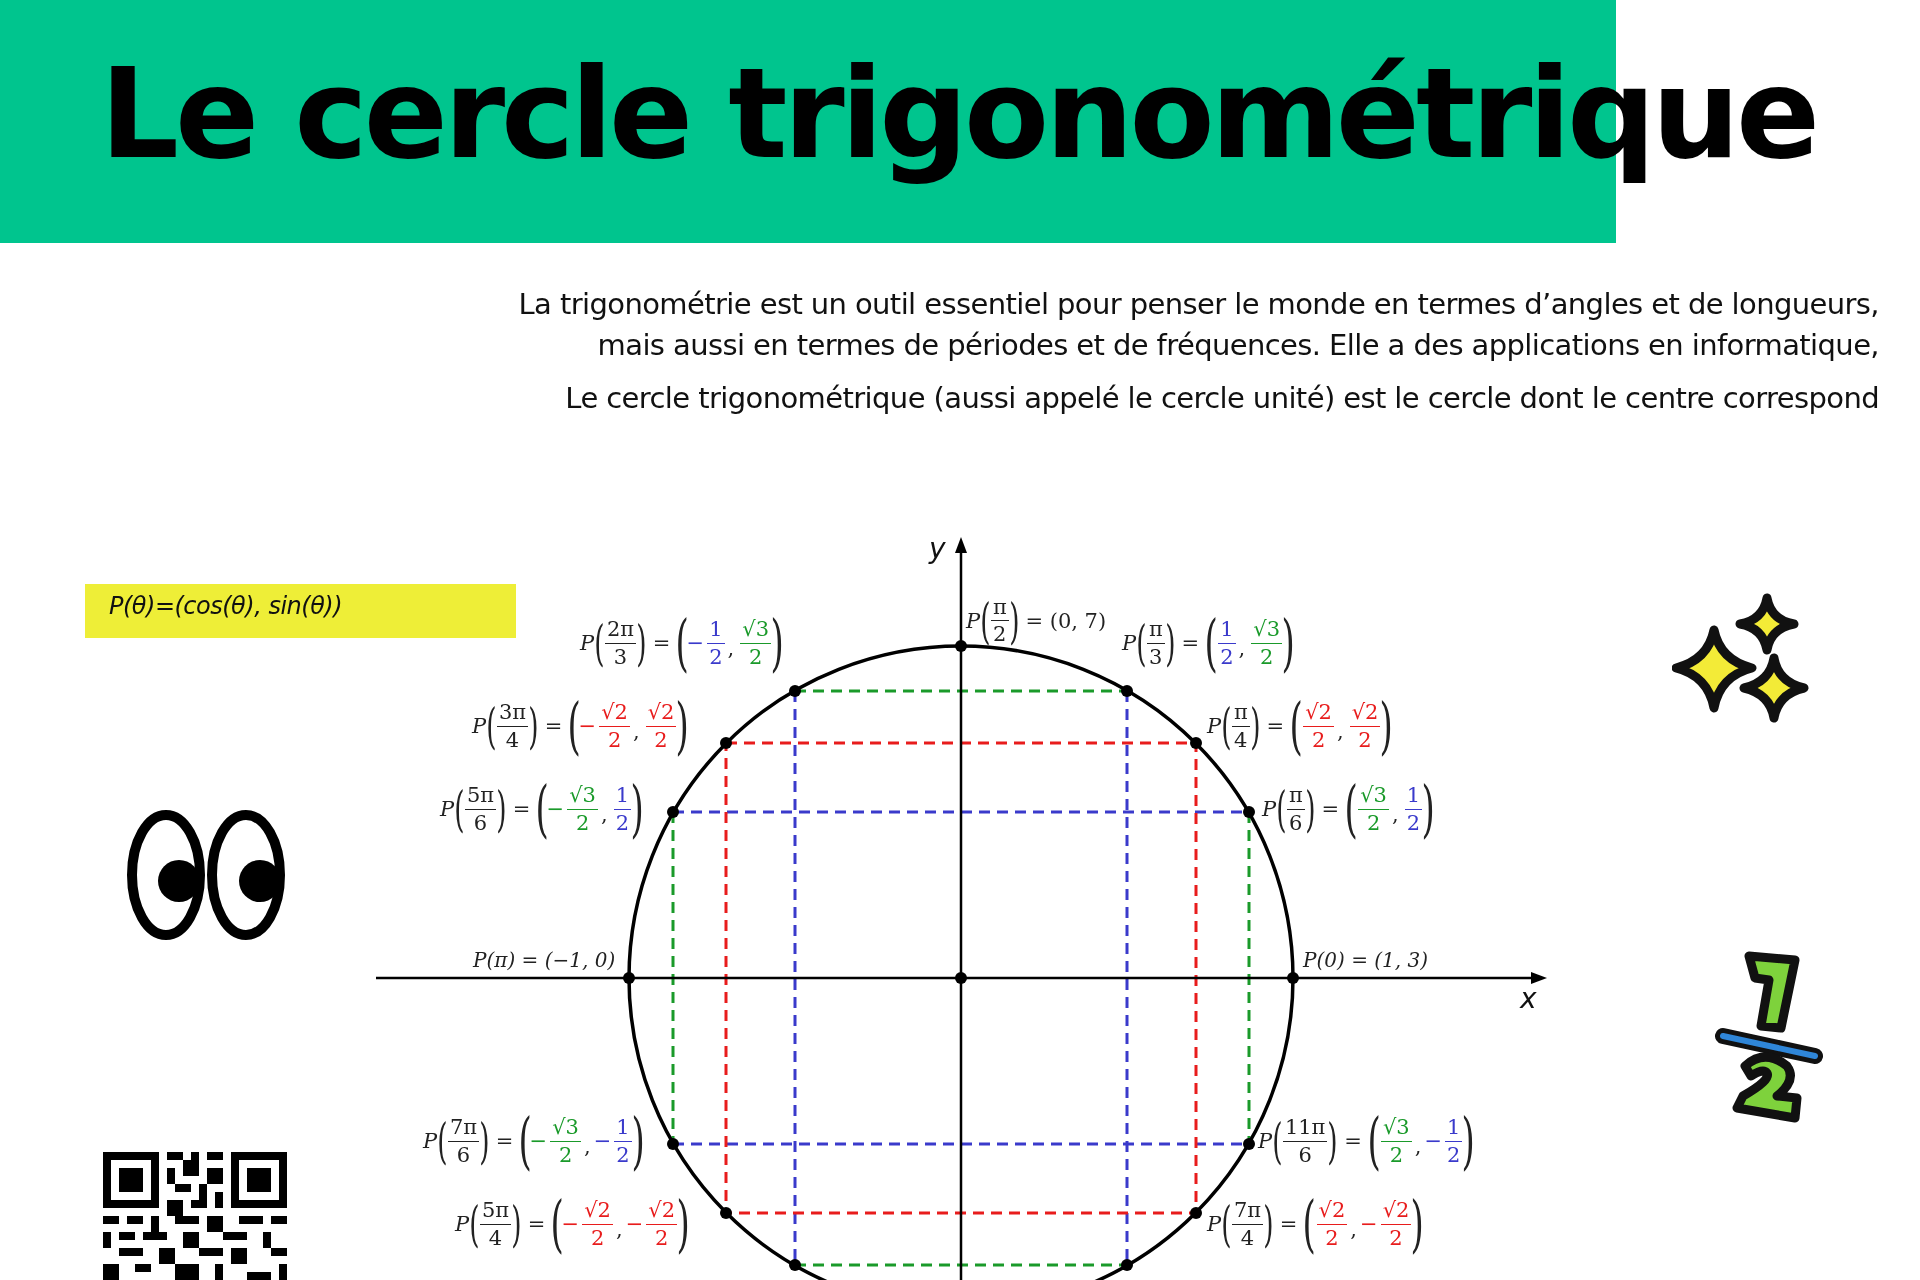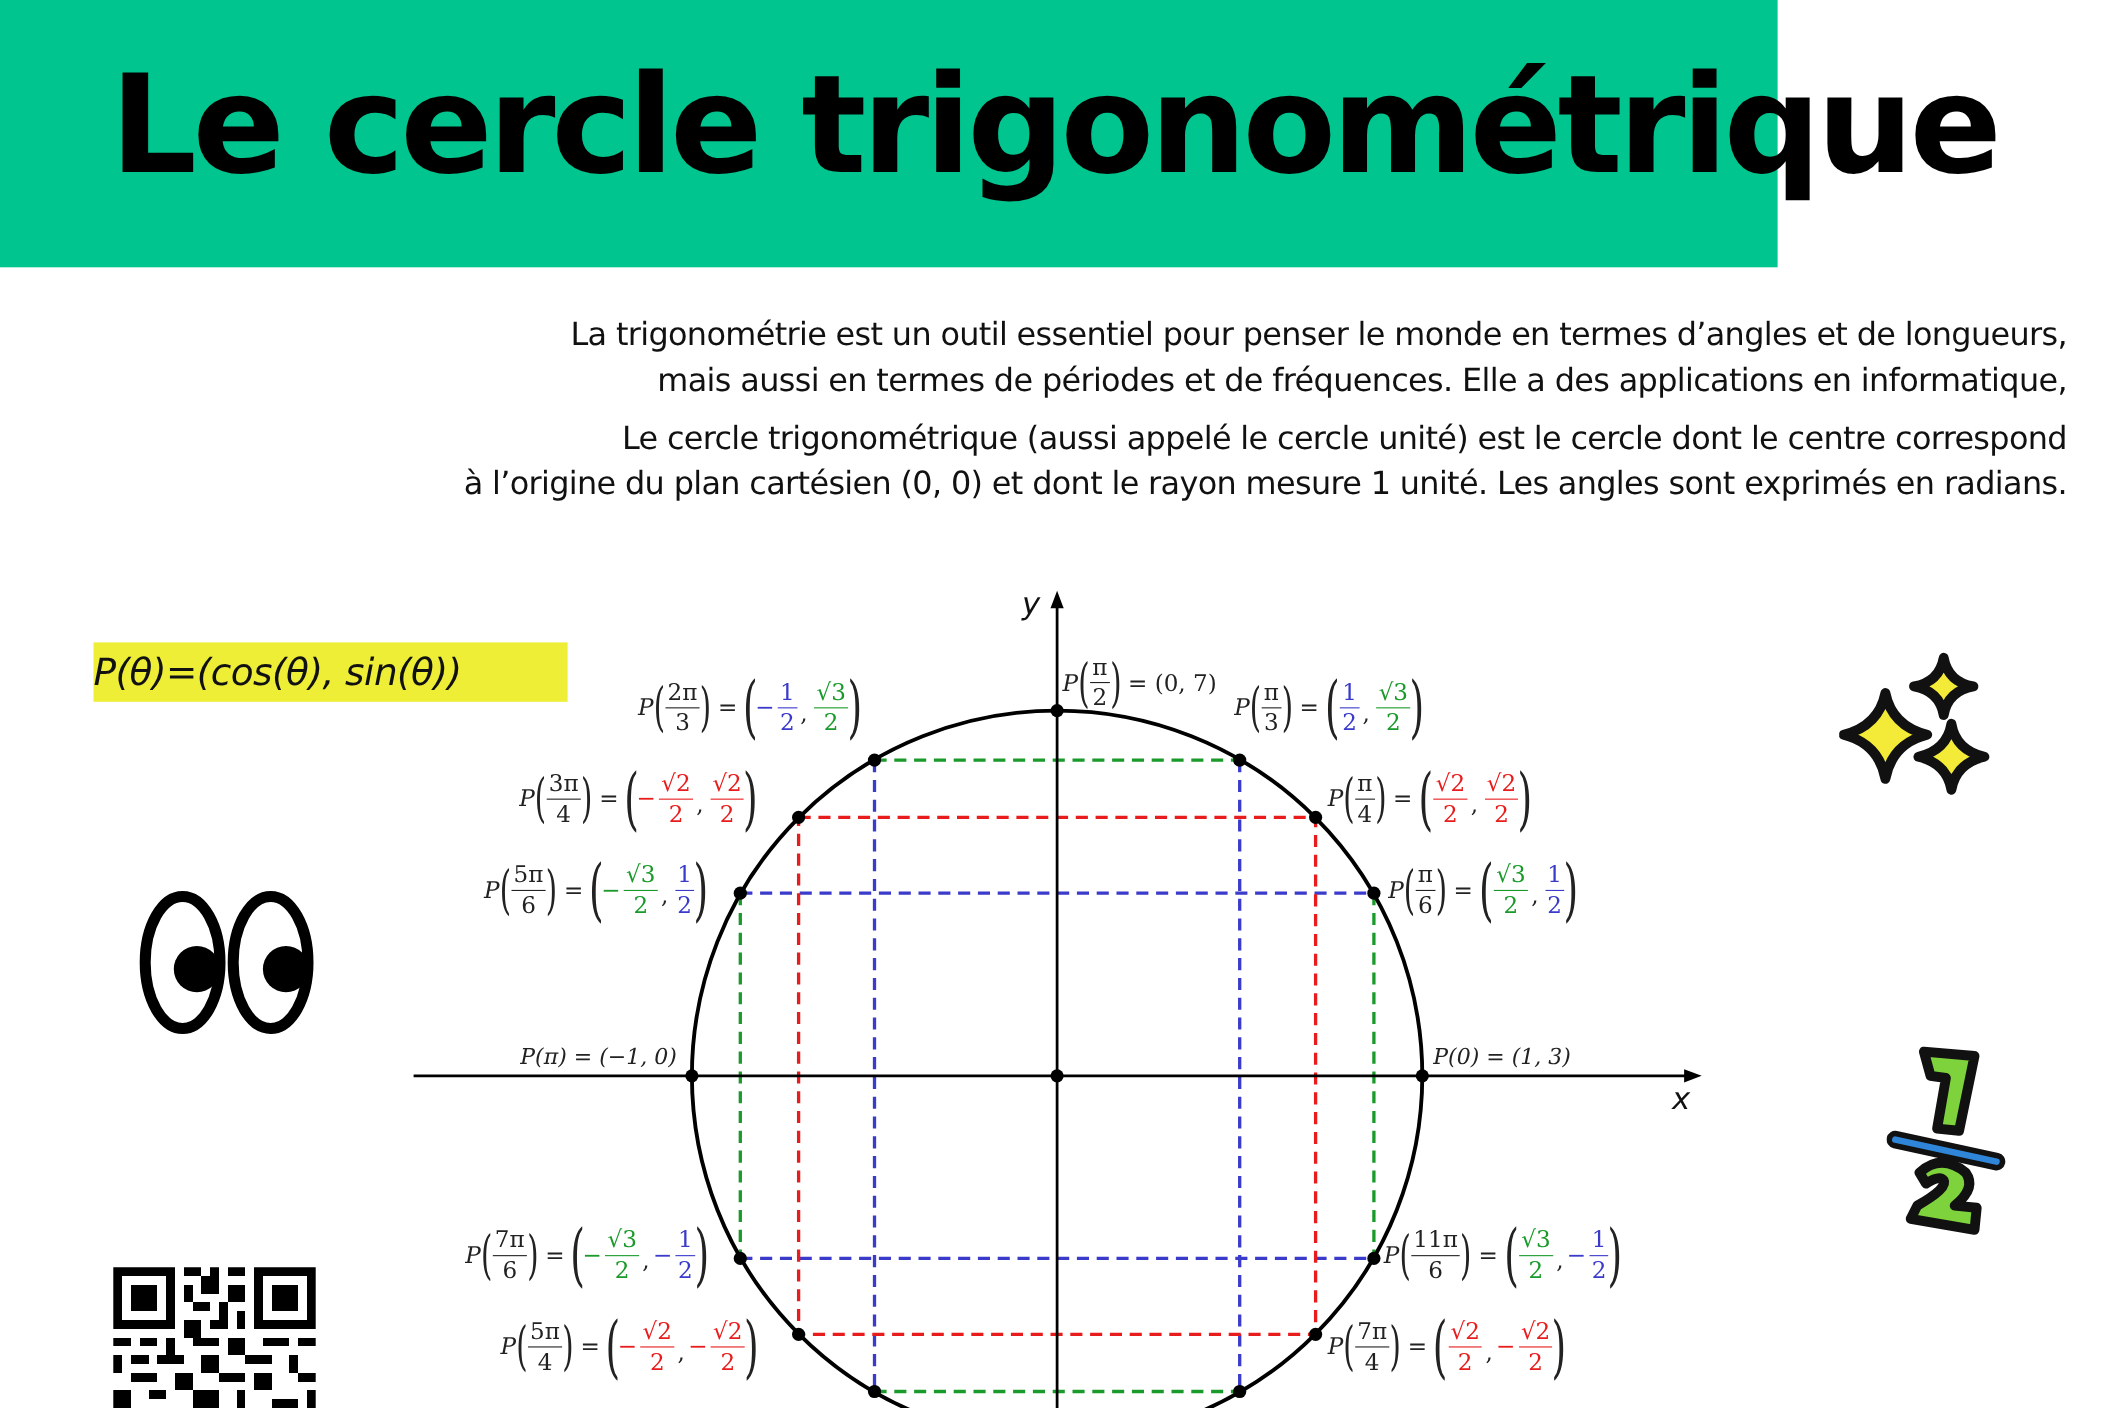--- a/index.html
+++ b/index.html
@@ -3,21 +3,21 @@
 <meta charset="utf-8">
 <style>
   html, body { margin:0; padding:0; }
   body { width:1920px; height:1280px; overflow:hidden; background:#ffffff; position:relative; font-family:"DejaVu Sans", sans-serif; }
   .header { position:absolute; left:0; top:0; width:1616px; height:243px; background:#00C58E; }
   .title { position:absolute; left:100px; top:52px; margin:0; font-family:"DejaVu Sans", sans-serif; font-weight:bold; font-size:124px; letter-spacing:-4px; line-height:1; color:#000; white-space:nowrap; }
   .intro { position:absolute; left:99px; top:284px; width:1780px; font-family:"DejaVu Sans", sans-serif; font-size:29px; line-height:41px; color:#111; letter-spacing:-0.6px; }
   .intro p { margin:0 0 12px 0; }
   .intro .line { display:block; white-space:nowrap;text-align:right; }
   .formula { position:absolute; left:85px; top:584px; width:431px; height:54px; background:#EEEE37; }
-  .formula span { position:absolute; left:0; top:8px; font-family:"DejaVu Sans", sans-serif; font-style:oblique; font-size:34px; color:#111; white-space:nowrap; letter-spacing:-0.5px; }
+  .formula span { position:absolute; left:24px; top:8px; font-family:"DejaVu Sans", sans-serif; font-style:oblique; font-size:24px; color:#111; white-space:nowrap; letter-spacing:-0.5px; }
   .icon { position:absolute; }
   .diagram { position:absolute; left:0; top:0; width:1920px; height:1280px; }
   .lbl { position:absolute; font-family:"DejaVu Serif", serif; font-size:21px; color:#222; white-space:nowrap; display:flex; align-items:center; }
   .lbl .P { font-style:italic; margin-right:2px; }
   .lbl .paren { font-size:48px; font-weight:200; line-height:1; transform:scaleX(0.55); display:inline-block; margin:0 -6px; }
   .lbl .paren-big { font-size:62px; font-weight:200; line-height:1; transform:scaleX(0.55); display:inline-block; margin:0 -8px; }
   .frac { display:inline-flex; flex-direction:column; align-items:center; margin:0 2px; line-height:1.05; }
   .frac .num { padding:0 2px 2px; border-bottom:1.5px solid currentColor; }
   .frac .den { padding-top:2px; }
   .eq { margin:0 8px; }
@@ -37,21 +37,20 @@
   <h1 class="title">Le cercle trigonométrique</h1>
 </div>
 
 <div class="intro">
   <p>
     <span class="line">La trigonométrie est un outil essentiel pour penser le monde en termes d’angles et de longueurs,</span>
     <span class="line">mais aussi en termes de périodes et de fréquences. Elle a des applications en informatique,</span>
   </p>
   <p>
     <span class="line">Le cercle trigonométrique (aussi appelé le cercle unité) est le cercle dont le centre correspond</span>
-    <span class="line">à l’origine du plan cartésien (0, 0) et dont le rayon mesure 1 unité. Les angles sont exprimés en radians.</span>
   </p>
 </div>
 
 <div class="formula">
   <span>P(θ)=(cos(θ), sin(θ))</span>
 </div>
 
 <svg class="diagram" viewBox="0 0 1920 1280" width="1920" height="1280">
   <g fill="none" stroke-width="3" stroke-dasharray="11 7">
 

